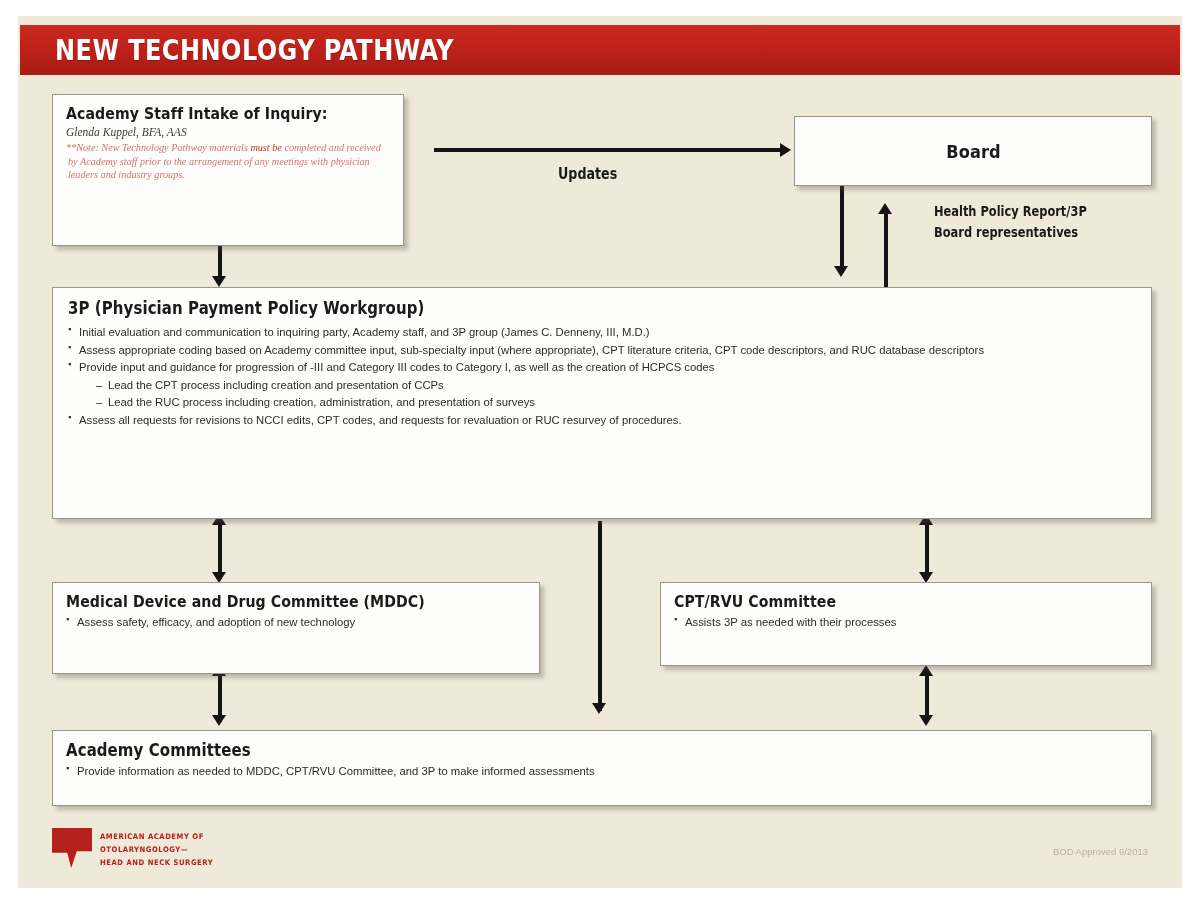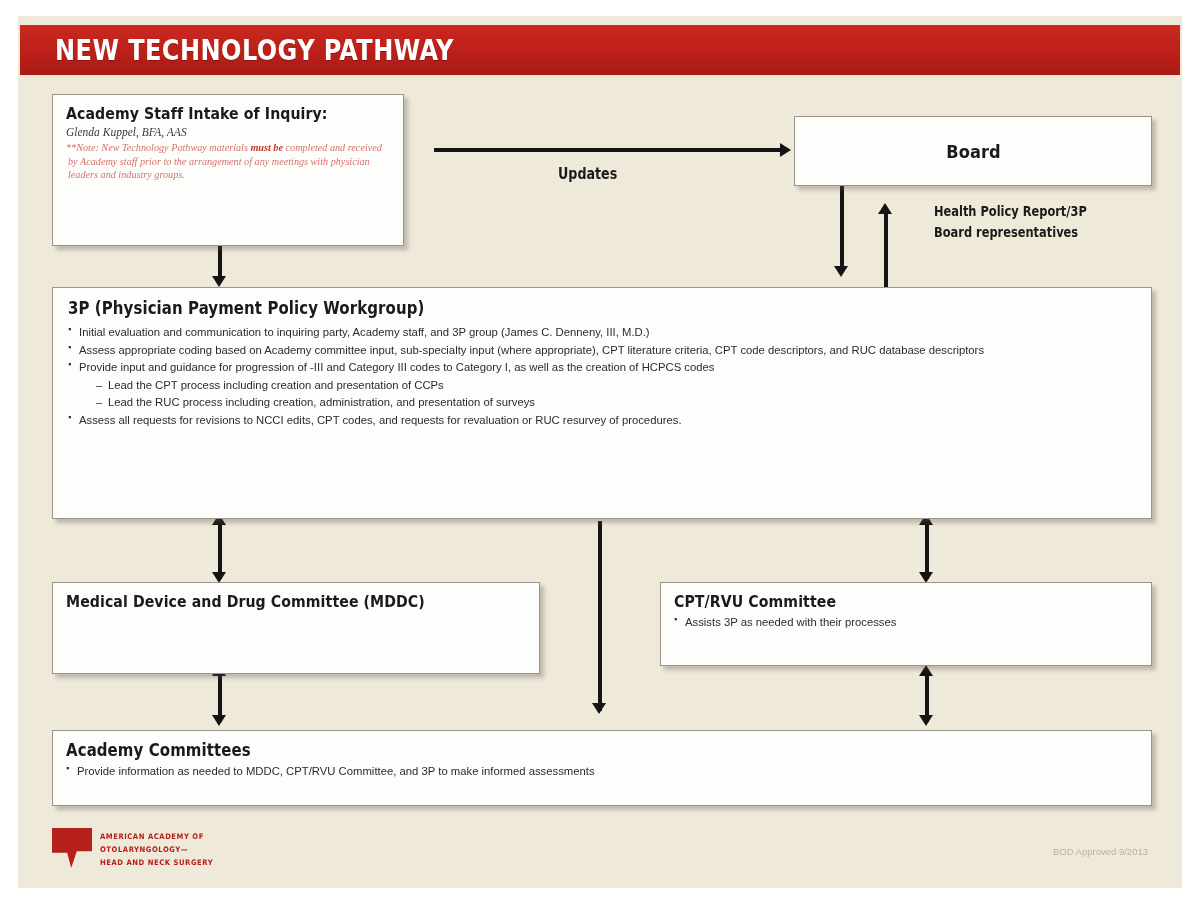--- a/index.html
+++ b/index.html
@@ -77,21 +77,21 @@
   .note{
     margin:0;
     font-family:"Liberation Serif",serif;
     font-style:italic;
     font-size:10.2px;
     line-height:1.34;
     color:#d4736d;
     padding-left:2px;
     text-indent:-2px;
   }
-  .note b{font-weight:bold;color:#c0392b;font-style:italic;}
+  .note b{font-weight:normal;color:#c0392b;font-style:italic;}
   ul.blist{
     margin:0;padding:0;list-style:none;
   }
   ul.blist > li{
     position:relative;
     padding-left:11px;
     font-size:11.3px;
     line-height:1.48;
     color:#2b2b2b;
     margin:0 0 1px 0;
@@ -234,20 +234,23 @@
       <li>Lead the CPT process including creation and presentation of CCPs</li>
       <li>Lead the RUC process including creation, administration, and presentation of surveys</li>
     </ul>
     <ul class="blist" style="margin-top:1px;">
       <li>Assess all requests for revisions to NCCI edits, CPT codes, and requests for revaluation or RUC resurvey of procedures.</li>
     </ul>
   </div>
 
   <div class="node" style="left:52px;top:582px;width:488px;height:92px;">
     <h3>Medical Device and Drug Committee (MDDC)</h3>
+    <ul class="blist">
+      <li>Assess safety, efficacy, and adoption of new technology</li>
+    </ul>
   </div>
 
   <div class="node" style="left:660px;top:582px;width:492px;height:84px;">
     <h3>CPT/RVU Committee</h3>
     <ul class="blist">
       <li>Assists 3P as needed with their processes</li>
     </ul>
   </div>
 
   <div class="node" style="left:52px;top:730px;width:1100px;height:76px;">

